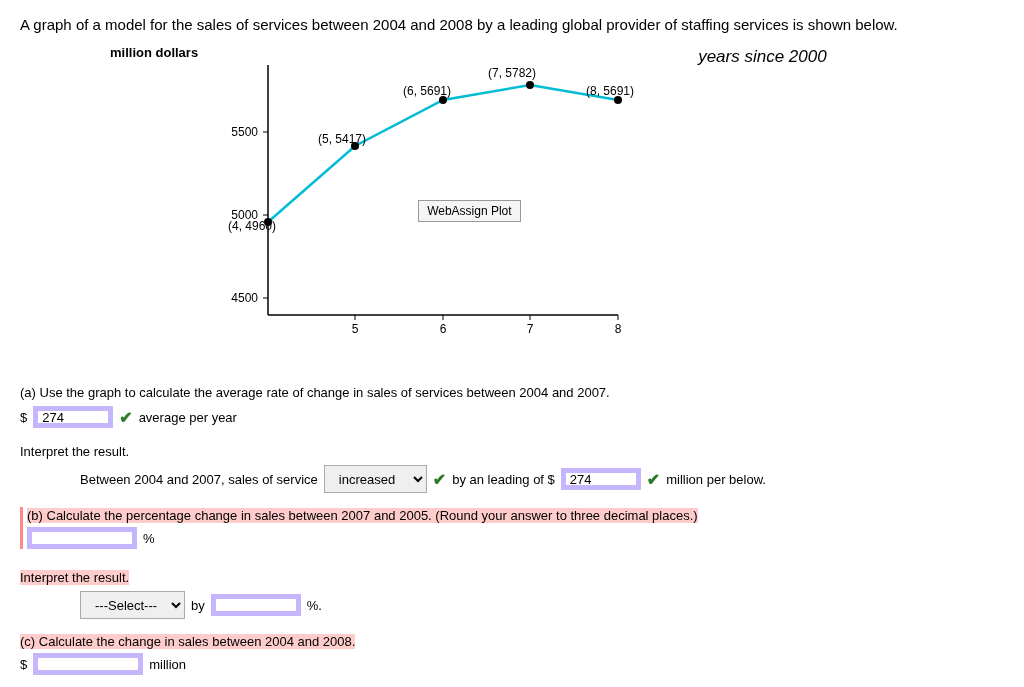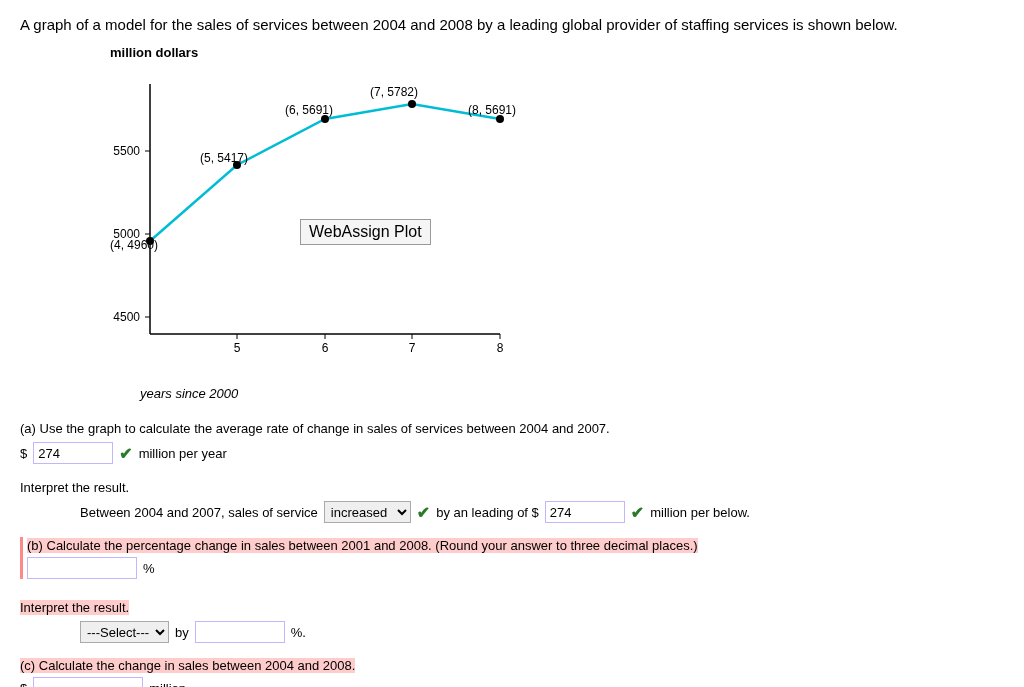--- a/index.html
+++ b/index.html
@@ -11,21 +11,21 @@
       padding: 16px 20px;
       width: 1024px;
       min-height: 687px;
     }
     .intro-text {
       font-size: 15px;
       margin-bottom: 12px;
     }
     .chart-area {
       display: flex;
-      flex-direction: column;
+      flex-direction: row;
       align-items: flex-start;
       margin-left: 60px;
       margin-bottom: 20px;
       position: relative;
     }
     .y-axis-label {
       font-size: 13px;
       font-weight: bold;
       margin-left: 30px;
       margin-bottom: 4px;
@@ -38,61 +38,61 @@
     svg.chart-svg {
       width: 440px;
       height: 320px;
     }
     .webassign-btn {
       position: absolute;
       top: 155px;
       left: 220px;
       border: 1px solid #999;
       background: #f5f5f5;
-      font-size: 16px;
+      font-size: 12px;
       padding: 3px 8px;
       cursor: pointer;
     }
     .x-axis-label {
-      font-size: 13px;
+      font-size: 17px;
       font-style: italic;
       text-align: center;
       margin-left: 60px;
       margin-top: 2px;
     }
     .section {
       margin-bottom: 14px;
     }
     .section p {
       font-size: 13px;
       margin-bottom: 6px;
     }
     .inline-row {
       display: flex;
       align-items: center;
       gap: 6px;
       flex-wrap: wrap;
       font-size: 13px;
     }
     input[type="text"] {
-      border: 1px solid #c4b5fd;
+      border: 5px solid #c4b5fd;
       padding: 2px 4px;
       font-size: 13px;
       height: 22px;
     }
     .check-icon {
       color: #2a7a2a;
       font-size: 16px;
       font-weight: bold;
     }
     select {
       border: 1px solid #aaa;
       font-size: 13px;
-      height: 22px;
-      padding: 0 2px;
+      height: 28px;
+      padding: 0 10px;
     }
     .part-b-box {
       border-left: 3px solid #f88;
       padding-left: 4px;
       margin-bottom: 4px;
     }
     .part-b-highlight {
       background: #ffcccc;
       font-size: 13px;
     }
@@ -163,41 +163,41 @@
   </div>
   <div class="x-axis-label">years since 2000</div>
 </div>
 
 <div class="section">
   <p>(a) Use the graph to calculate the average rate of change in sales of services between 2004 and 2007.</p>
   <div class="inline-row">
     <span>$</span>
     <input type="text" value="274" style="width: 80px;">
     <span class="check-icon">✔</span>
-    <span>million per year</span>
+    <span>average per year</span>
   </div>
   <br>
   <p>Interpret the result.</p>
   <div class="inline-row indent">
     <span>Between 2004 and 2007, sales of service</span>
     <select>
       <option>increased</option>
       <option>decreased</option>
     </select>
     <span class="check-icon">✔</span>
     <span>by an leading of $</span>
     <input type="text" value="274" style="width: 80px;">
     <span class="check-icon">✔</span>
     <span>million per below.</span>
   </div>
 </div>
 
 <div class="section">
   <div class="part-b-box">
-    <span class="part-b-highlight">(b) Calculate the percentage change in sales between 2001 and 2008. (Round your answer to three decimal places.)</span>
+    <span class="part-b-highlight">(b) Calculate the percentage change in sales between 2007 and 2005. (Round your answer to three decimal places.)</span>
     <br>
     <div class="inline-row" style="margin-top:4px;">
       <input type="text" value="" style="width: 110px;">
       <span>%</span>
     </div>
   </div>
   <br>
   <span class="interpret-highlight">Interpret the result.</span>
   <div class="inline-row indent" style="margin-top:6px;">
     <select>

